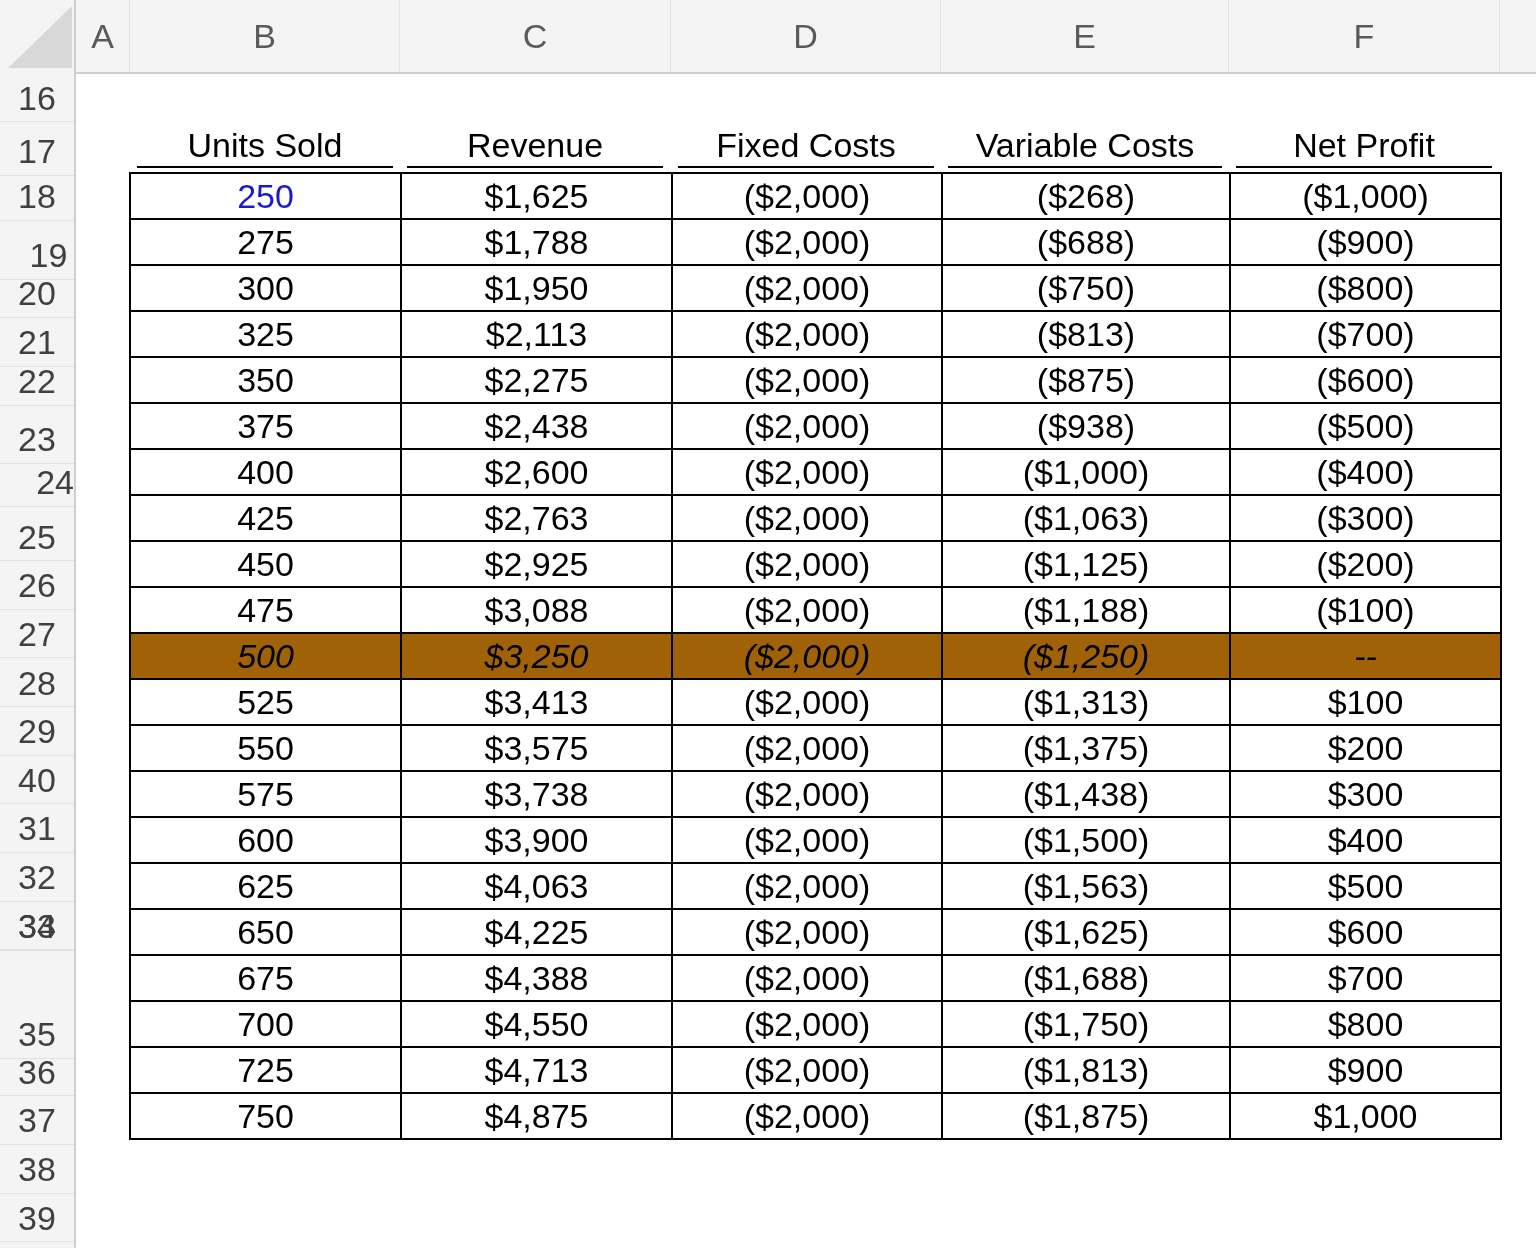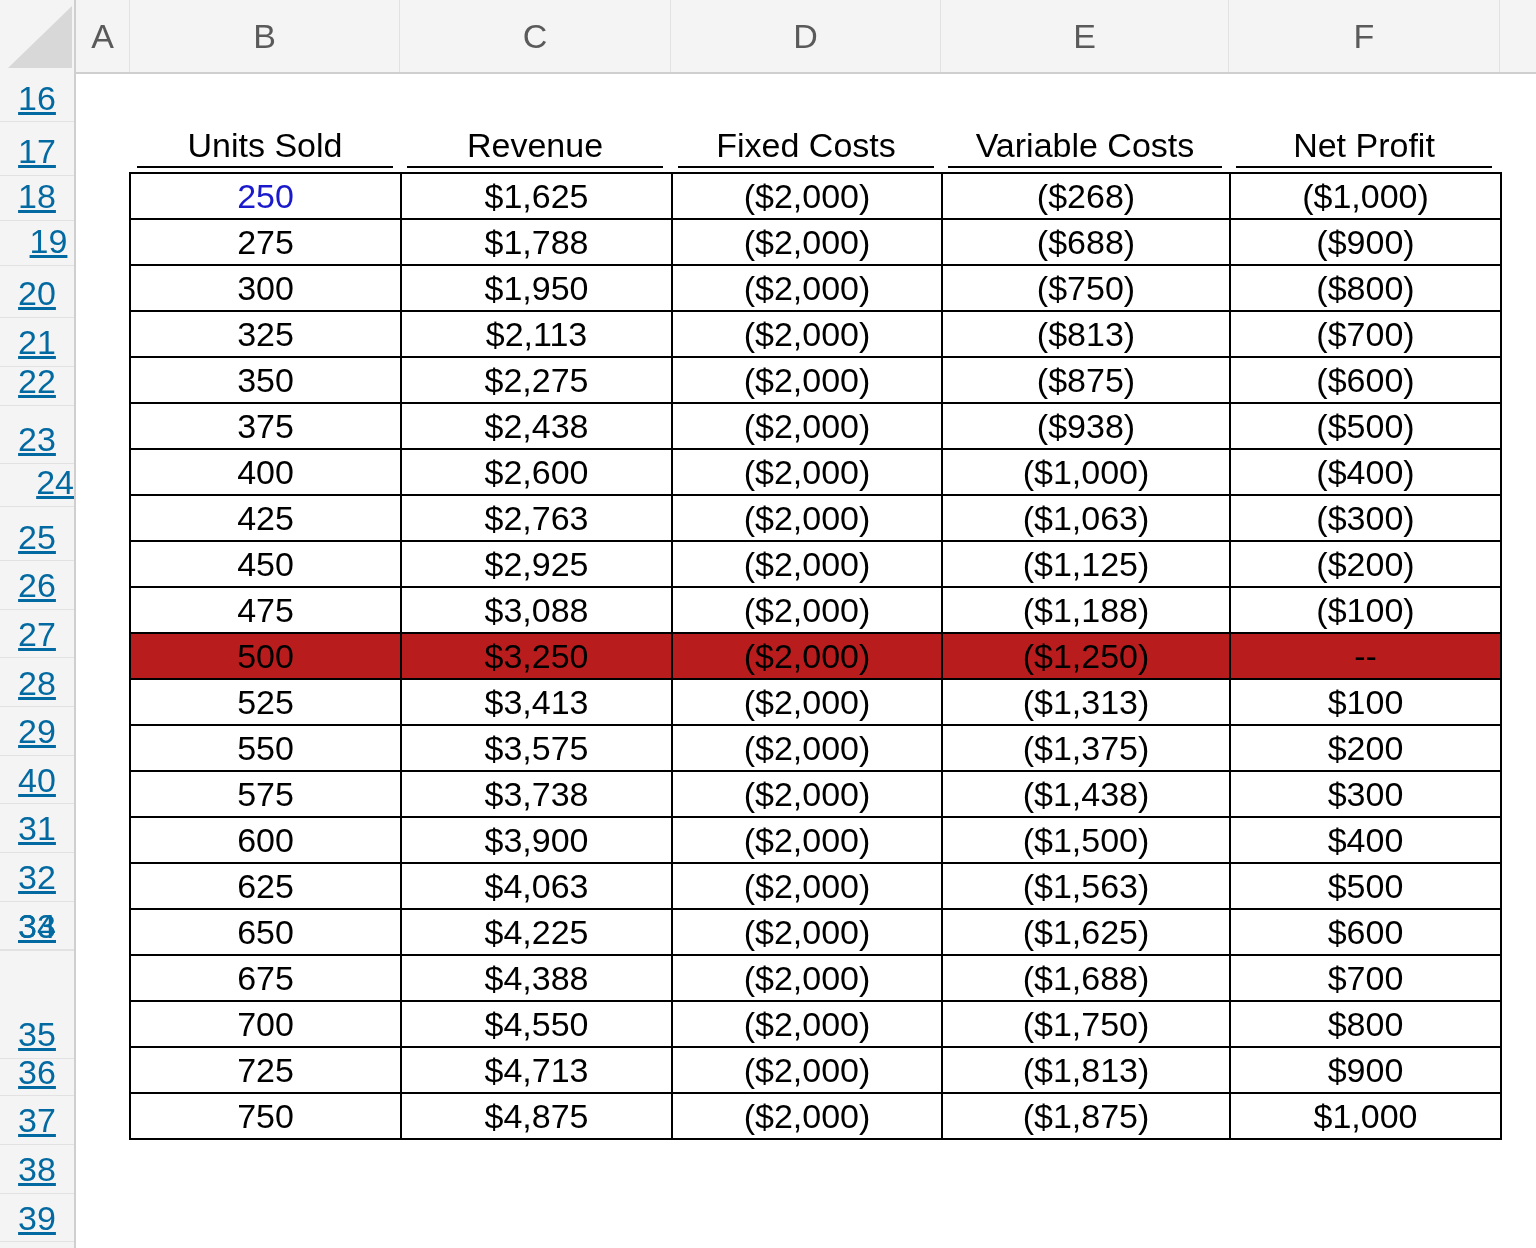--- a/index.html
+++ b/index.html
@@ -2,25 +2,25 @@
 <html><head>
 <meta charset="utf-8">
 <style>
   html, body { margin: 0; padding: 0; background: #ffffff; }
   body { width: 1536px; height: 1248px; overflow: hidden; position: relative; font-family: "Liberation Sans", sans-serif; }
   .col-header-row { position: absolute; left: 0; top: 0; height: 74px; width: 1536px; background: #f4f4f4; border-bottom: 2px solid #cfcfcf; box-sizing: border-box; }
   .corner { position: absolute; left: 0; top: 0; width: 76px; height: 74px; border-right: 2px solid #cfcfcf; box-sizing: border-box; background: #f4f4f4; }
   .corner-tri { position: absolute; left: 8px; top: 6px; width: 0; height: 0; border-left: 64px solid transparent; border-bottom: 62px solid #d8d8d8; }
   .col-hdr { position: absolute; top: 0; height: 72px; line-height: 72px; text-align: center; color: #5a5a5a; font-size: 34px; border-right: 1px solid #e2e2e2; box-sizing: border-box; }
   .row-hdr-col { position: absolute; left: 0; top: 74px; width: 76px; height: 1174px; background: #f4f4f4; border-right: 2px solid #cfcfcf; box-sizing: border-box; }
-  .row-hdr { position: absolute; left: 0; width: 74px; text-align: center; color: #0369a1; font-size: 34px; border-bottom: 1px solid #e2e2e2; box-sizing: border-box; text-decoration: underline; }
+  .row-hdr { position: absolute; left: 0; width: 74px; text-align: center; color: #404040; font-size: 34px; border-bottom: 1px solid #e2e2e2; box-sizing: border-box; }
   .hdr-label { position: absolute; top: 122px; height: 46px; text-align: center; font-size: 34px; color: #000; border-bottom: 2px solid #000; box-sizing: border-box; line-height: 46px; }
   .tbl { position: absolute; left: 129px; top: 172px; border-collapse: collapse; border: 2px solid #000; }
   .tbl td { border: 2px solid #000; height: 44.6px; padding: 0; text-align: center; font-size: 34px; color: #000; box-sizing: border-box; line-height: 44px; }
-  .tbl tr.hl td { background: #b91c1c; }
+  .tbl tr.hl td { background: #a16207; font-style: italic; }
   .blue { color: #1a1acc !important; }
 </style>
 </head>
 <body>
 
 <div class="col-header-row">
   <div class="corner">
       <div class="corner-tri"></div>
     </div>
   <div id="colhdrs">
@@ -31,21 +31,21 @@
       <div class="col-hdr" style="left: 941px; width: 288px;">E</div>
       <div class="col-hdr" style="left: 1229px; width: 271px;">F</div>
     </div>
   <div class="col-hdr" style="left:1500px;width:36px;border-right:none;"></div>
 </div>
 
 <div class="row-hdr-col" id="rowhdrs">
     <div class="row-hdr" style="top: 0px; height: 48px; line-height: 48px;">16</div>
     <div class="row-hdr" style="top: 52px; height: 50px; line-height: 50px;">17</div>
     <div class="row-hdr" style="top: 98px; height: 48.65px; line-height: 48.65px;">18</div>
-    <div class="row-hdr" style="top: 143px; height: 48.65px; line-height: 48.65px; padding-left: 23px;">19</div>
+    <div class="row-hdr" style="top: 157px; height: 48.65px; line-height: 48.65px; padding-left: 23px;">19</div>
     <div class="row-hdr" style="top: 195.3px; height: 48.65px; line-height: 48.65px;">20</div>
     <div class="row-hdr" style="top: 243.95px; height: 48.65px; line-height: 48.65px;">21</div>
     <div class="row-hdr" style="top: 283px; height: 48.65px; line-height: 48.65px;">22</div>
     <div class="row-hdr" style="top: 341.25px; height: 48.65px; line-height: 48.65px;">23</div>
     <div class="row-hdr" style="top: 384px; height: 48.65px; line-height: 48.65px; text-align: right;">24</div>
     <div class="row-hdr" style="top: 438.55px; height: 48.65px; line-height: 48.65px;">25</div>
     <div class="row-hdr" style="top: 487.2px; height: 48.65px; line-height: 48.65px;">26</div>
     <div class="row-hdr" style="top: 535.85px; height: 48.65px; line-height: 48.65px;">27</div>
     <div class="row-hdr" style="top: 584.5px; height: 48.65px; line-height: 48.65px;">28</div>
     <div class="row-hdr" style="top: 633.15px; height: 48.65px; line-height: 48.65px;">29</div>

